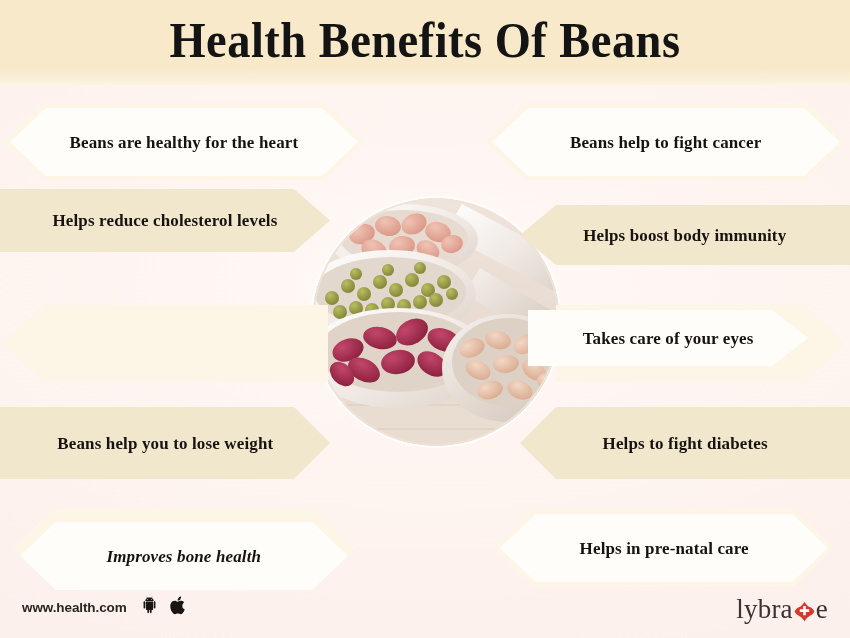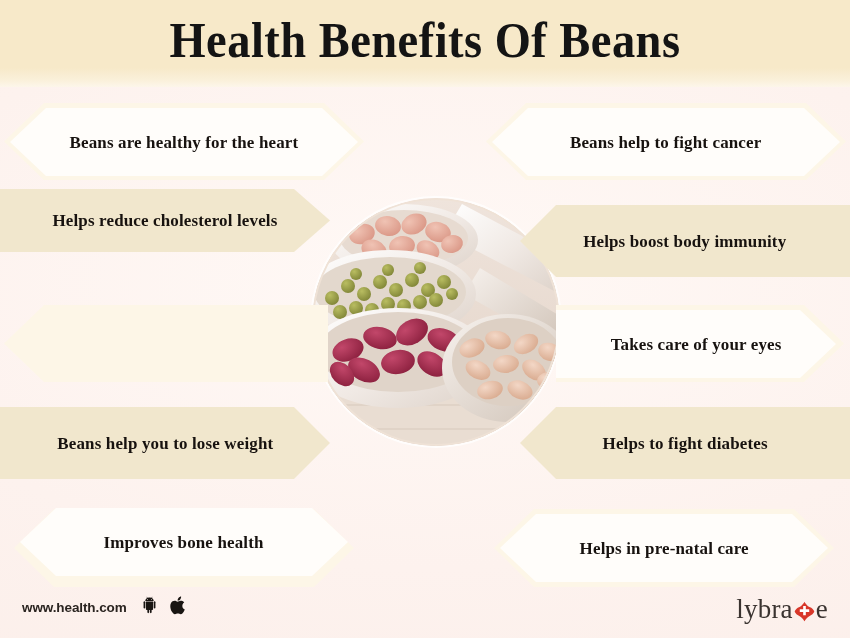--- a/index.html
+++ b/index.html
@@ -296,37 +296,37 @@
 
   <div class="glow" style="left:4px; top:305px; width:324px; height:77px;
        clip-path:polygon(40px 0,100% 0,100% 100%,40px 100%,0 50%);"></div>
 
   <div class="banner beige pt-right" style="left:0px; top:407px; width:330px; height:72px;">
     <span>Beans help you to lose weight</span>
   </div>
 
   <div class="glow" style="left:14px; top:509px; width:340px; height:78px;
        clip-path:polygon(40px 0,calc(100% - 40px) 0,100% 50%,calc(100% - 40px) 100%,40px 100%,0 50%);"></div>
-  <div class="banner white pt-both" style="left:20px; top:508px; width:328px; height:68px;">
+  <div class="banner white pt-both" style="left:20px; top:522px; width:328px; height:68px;font-style:italic;">
     <span>Improves bone health</span>
   </div>
 
   <div class="glow" style="left:486px; top:103px; width:360px; height:77px;
        clip-path:polygon(40px 0,calc(100% - 40px) 0,100% 50%,calc(100% - 40px) 100%,40px 100%,0 50%);"></div>
   <div class="banner white pt-both" style="left:492px; top:108px; width:348px; height:68px;">
     <span>Beans help to fight cancer</span>
   </div>
 
-  <div class="banner beige pt-left" style="left:520px; top:205px; width:330px; height:72px;">
+  <div class="banner beige pt-left" style="left:520px; top:205px; width:330px; height:60px;">
     <span>Helps boost body immunity</span>
   </div>
 
   <div class="glow" style="left:556px; top:305px; width:288px; height:77px;
        clip-path:polygon(0 0,calc(100% - 40px) 0,100% 50%,calc(100% - 40px) 100%,0 100%);"></div>
-  <div class="banner white pt-right" style="left:556px; top:310px; width:280px; height:68px;justify-content:center;">
+  <div class="banner white pt-right" style="left:528px; top:310px; width:280px; height:56px;justify-content:center;">
     <span>Takes care of your eyes</span>
   </div>
 
   <div class="banner beige pt-left" style="left:520px; top:407px; width:330px; height:72px;">
     <span>Helps to fight diabetes</span>
   </div>
 
   <div class="glow" style="left:494px; top:509px; width:340px; height:78px;
        clip-path:polygon(40px 0,calc(100% - 40px) 0,100% 50%,calc(100% - 40px) 100%,40px 100%,0 50%);"></div>
   <div class="banner white pt-both" style="left:500px; top:514px; width:328px; height:68px;">

